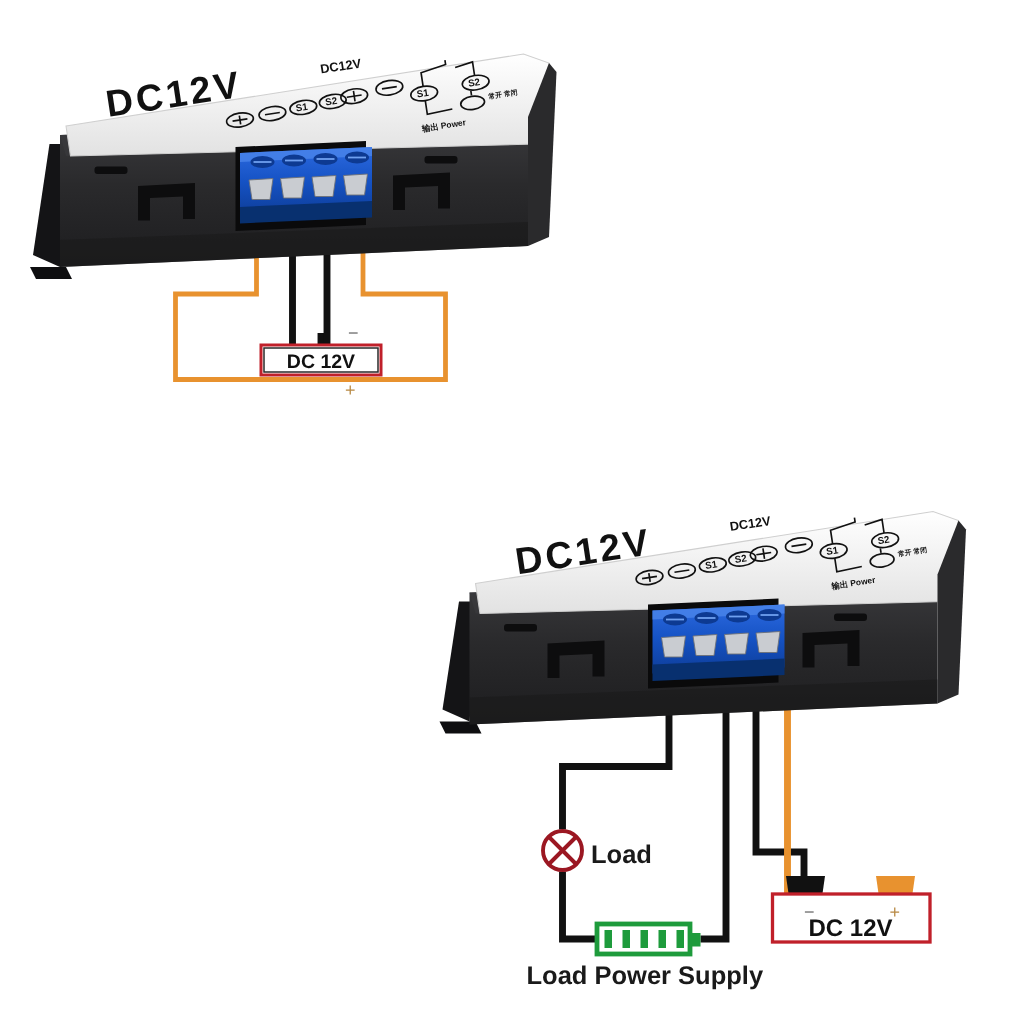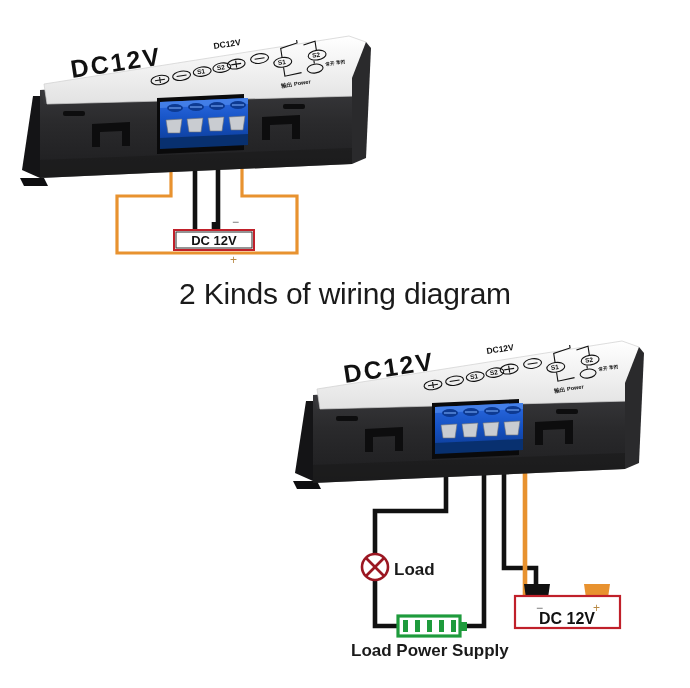--- a/index.html
+++ b/index.html
@@ -136,21 +136,20 @@
 
     <g>
       <text x="232" y="226" font-family="Liberation Sans, sans-serif" font-size="12" fill="#6e6e6e">−</text>
       <rect x="174" y="230" width="80" height="20" fill="#ffffff" stroke="#c0202a" stroke-width="2"></rect>
       <rect x="176" y="232" width="76" height="16" fill="none" stroke="#2a2a2a" stroke-width="1"></rect>
       <text x="214" y="245" text-anchor="middle" font-family="Liberation Sans, sans-serif" font-size="13" font-weight="bold" fill="#111">DC 12V</text>
       <text x="230" y="264" font-family="Liberation Sans, sans-serif" font-size="12" fill="#b88a45">+</text>
     </g>
   </svg>
 
-  <div class="ttl">2 Kinds of wiring diagram</div>
 
   <svg width="690" height="370" viewBox="0 0 690 370" style="position:absolute;left:0;top:318px;">
     <defs>
       <linearGradient id="faceBot" x1="0" y1="0" x2="0" y2="1">
         <stop offset="0" stop-color="#ffffff"></stop>
           <stop offset="1" stop-color="#e2e2e2"></stop>
       </linearGradient>
       <linearGradient id="caseBot" x1="0" y1="0" x2="0" y2="1">
         <stop offset="0" stop-color="#3b3b3e"></stop>
           <stop offset="0.45" stop-color="#2a2a2c"></stop>

